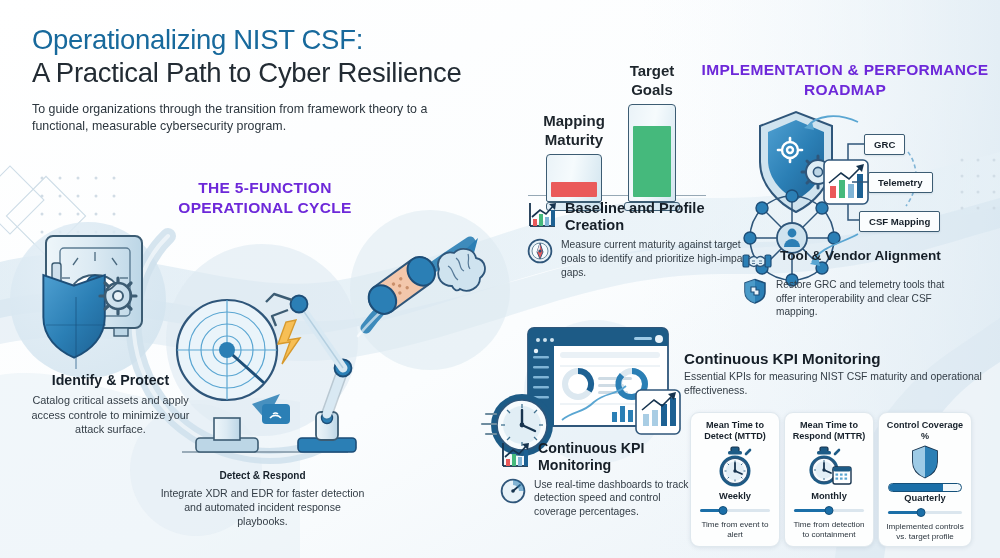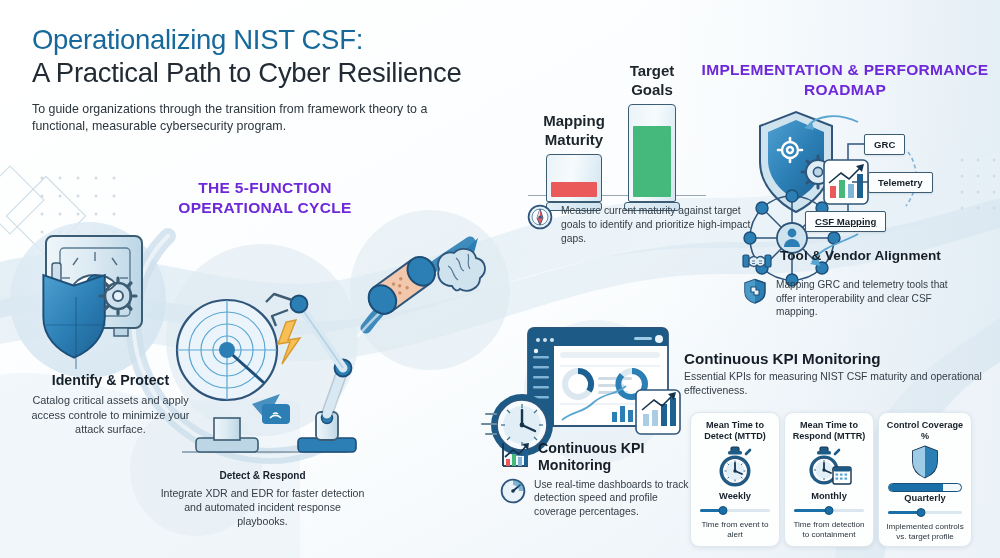--- a/index.html
+++ b/index.html
@@ -137,21 +137,21 @@
 
   
   .chip {
     position:absolute; background:#fbfdfe; border:1.3px solid #3c5c73;
     border-radius:2px; font-size:9.6px; font-weight:bold; color:#16202a;
     padding:4px 9px; text-align:left; white-space:nowrap;
     box-shadow:0 1px 2px rgba(40,70,95,.12);
   }
   #chip-grc { left:864px; top:134px; }
   #chip-tel { left:868px; top:172px; }
-  #chip-csf { left:805px; top:211px;text-decoration:underline; }
+  #chip-csf { left:859px; top:211px; }
 
   svg { display:block; overflow:visible; }
 </style>
 </head>
 <body>
 
 <div id="canvas">
 
   <svg class="bg-svg" viewBox="0 0 1000 558">
     <defs>
@@ -554,20 +554,35 @@
 
   <div class="bar-group" id="bars-target">
     <div class="bar-label">Target Goals</div>
     <div class="bar-tube" style="width:48px;height:98px;">
       <div class="bar-fill" id="fill-target" style="height: 70.2px; background: rgb(69, 185, 124);"></div>
     </div>
     <div class="bar-base"></div>
   </div>
 
   <div class="tcard" id="tc-baseline">
+    <div class="row1">
+      <span>
+        <svg width="30" height="30" viewBox="0 0 30 30">
+          <line x1="3" y1="3" x2="3" y2="26" stroke="#17344f" stroke-width="1.8"></line>
+          <line x1="3" y1="26" x2="28" y2="26" stroke="#17344f" stroke-width="1.8"></line>
+          <rect x="6" y="19" width="4" height="7" fill="#ea5a5a"></rect>
+          <rect x="12" y="14" width="4" height="12" fill="#45b97c"></rect>
+          <rect x="18" y="17" width="4" height="9" fill="#7fb4d6"></rect>
+          <rect x="24" y="10" width="4" height="16" fill="#1d6193"></rect>
+          <path d="M5,17 L13,10 L19,14 L27,5" fill="none" stroke="#17344f" stroke-width="1.7"></path>
+          <path d="M22,4 L29,3 L28,10 Z" fill="#17344f"></path>
+        </svg>
+      </span>
+      <span class="h">Baseline and Profile Creation</span>
+    </div>
     <div class="row2">
       <span>
         <svg width="26" height="26" viewBox="0 0 26 26">
           <circle cx="13" cy="13" r="11.4" fill="#e8f2f8" stroke="#2f567a" stroke-width="1.8"></circle>
           <circle cx="13" cy="13" r="8" fill="#f7fbfd" stroke="#6e8c9f" stroke-width="1"></circle>
           <path d="M13,5 L16,14 L13,21 L10,14 Z" fill="#ea5a5a" stroke="#2f567a" stroke-width="0.9"></path>
           <path d="M13,5 L10,14 L13,13 Z" fill="#ffffff" opacity=".8"></path>
           <circle cx="13" cy="13" r="1.6" fill="#2f567a"></circle>
         </svg>
       </span>
@@ -593,21 +608,21 @@
       <span class="h">Tool &amp; Vendor Alignment</span>
     </div>
     <div class="row2">
       <span>
         <svg width="26" height="26" viewBox="0 0 26 26">
           <path d="M3,5 L13,1.5 L23,5 L23,14 C23,20 18,23.5 13,25 C8,23.5 3,20 3,14 Z" fill="#2b7fb5" stroke="#1d4e78" stroke-width="1.5"></path>
           <path d="M13,1.5 L3,5 L3,14 C3,20 8,23.5 13,25 Z" fill="#5aa6d2" opacity=".7"></path>
           <path d="M9,9 L14,9 L14,12 L17,12 L17,17 L12,17 L12,14 L9,14 Z" fill="#eaf4fa" stroke="#1d4e78" stroke-width="1.1"></path>
         </svg>
       </span>
-      <span class="p">Mapping GRC and telemetry tools that offer interoperability and clear CSF mapping.</span>
+      <span class="p">Restore GRC and telemetry tools that offer interoperability and clear CSF mapping.</span>
     </div>
   </div>
 
   <div class="chip" id="chip-grc">GRC</div>
   <div class="chip" id="chip-tel">Telemetry</div>
   <div class="chip" id="chip-csf">CSF Mapping</div>
 
   <div class="tcard" id="tc-kpi-left">
     <div class="row1">
       <span>
@@ -626,21 +641,21 @@
     </div>
     <div class="row2">
       <span>
         <svg width="26" height="26" viewBox="0 0 26 26">
           <circle cx="13" cy="13" r="11.4" fill="#e8f2f8" stroke="#2f567a" stroke-width="1.8"></circle>
           <path d="M13,13 L20,7" stroke="#17344f" stroke-width="1.8" stroke-linecap="round"></path>
           <path d="M13,2 A11,11 0 0 1 24,13 L19,13 A6,6 0 0 0 13,7 Z" fill="#2b7fb5" opacity=".55"></path>
           <circle cx="13" cy="13" r="1.8" fill="#17344f"></circle>
         </svg>
       </span>
-      <span class="p">Use real-time dashboards to track detection speed and profile coverage percentages.</span>
+      <span class="p">Use real-time dashboards to track detection speed and control coverage percentages.</span>
     </div>
   </div>
 
   <div id="kpi-head">
     <div class="h">Continuous KPI Monitoring</div>
     <div class="p">Essential KPIs for measuring NIST CSF maturity and operational effectiveness.</div>
   </div>
 
   <div class="kpi-card" id="kpi-1">
     <div class="kpi-t">Mean Time to Detect (MTTD)</div>

